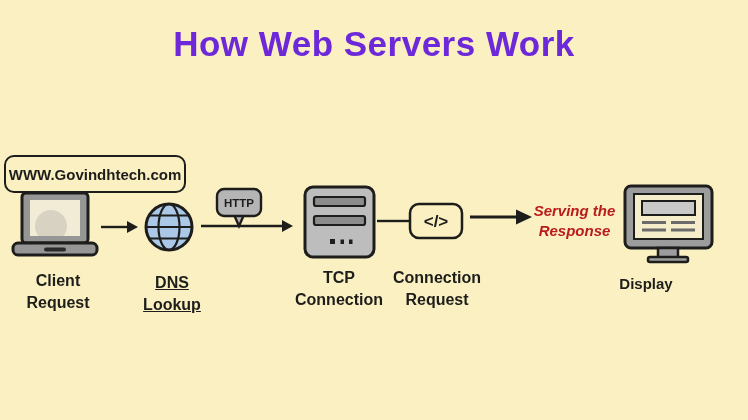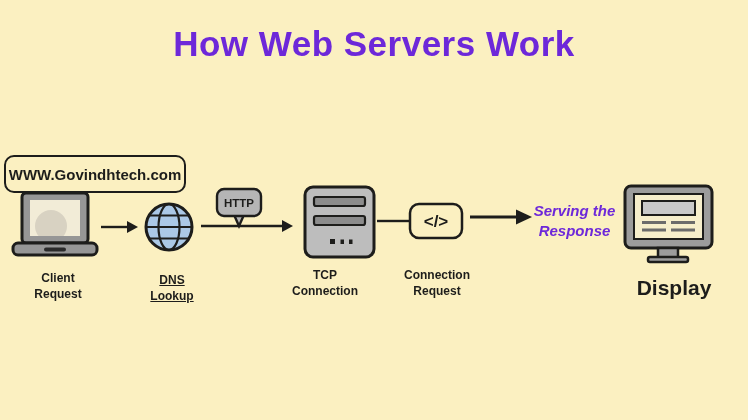--- a/index.html
+++ b/index.html
@@ -19,32 +19,32 @@
   }
   .url-box{
     position:absolute;left:4px;top:123px;width:178px;height:34px;
     border:2.5px solid #1D1D1B;border-radius:10px;
     background:#FBF0C1;
     display:flex;align-items:center;justify-content:center;
     font-size:15px;font-weight:bold;margin-top:32px;
   }
   .step-label{
     position:absolute;width:100px;
-    text-align:center;font-size:12px;font-weight:bold;
+    text-align:center;font-size:16px;font-weight:bold;
     line-height:1.35;white-space:pre-line;color:#1D1D1B;
   }
   .lbl-client{left:8px;top:270px;}
   .lbl-dns{left:122px;top:272px;text-decoration:underline;}
-  .lbl-tcp{left:275px;top:267px;}
+  .lbl-tcp{left:289px;top:267px;}
   .lbl-processing{left:387px;top:267px;}
-  .lbl-display{left:624px;top:274px;font-size:21px;}
+  .lbl-display{left:596px;top:274px;font-size:15px;}
   .lbl-serving{
     position:absolute;left:527px;top:201px;width:95px;
     text-align:center;font-size:15px;font-weight:bold;font-style:italic;
-    line-height:1.3;white-space:pre-line;color:#6d28d9;
+    line-height:1.3;white-space:pre-line;color:#b91c1c;
   }
   .svg-badge-text{
     font-family:"Liberation Sans", sans-serif;
     font-weight:bold;fill:#1D1D1B;
   }
 </style>
 </head>
 <body>
 
 <div id="canvas">

